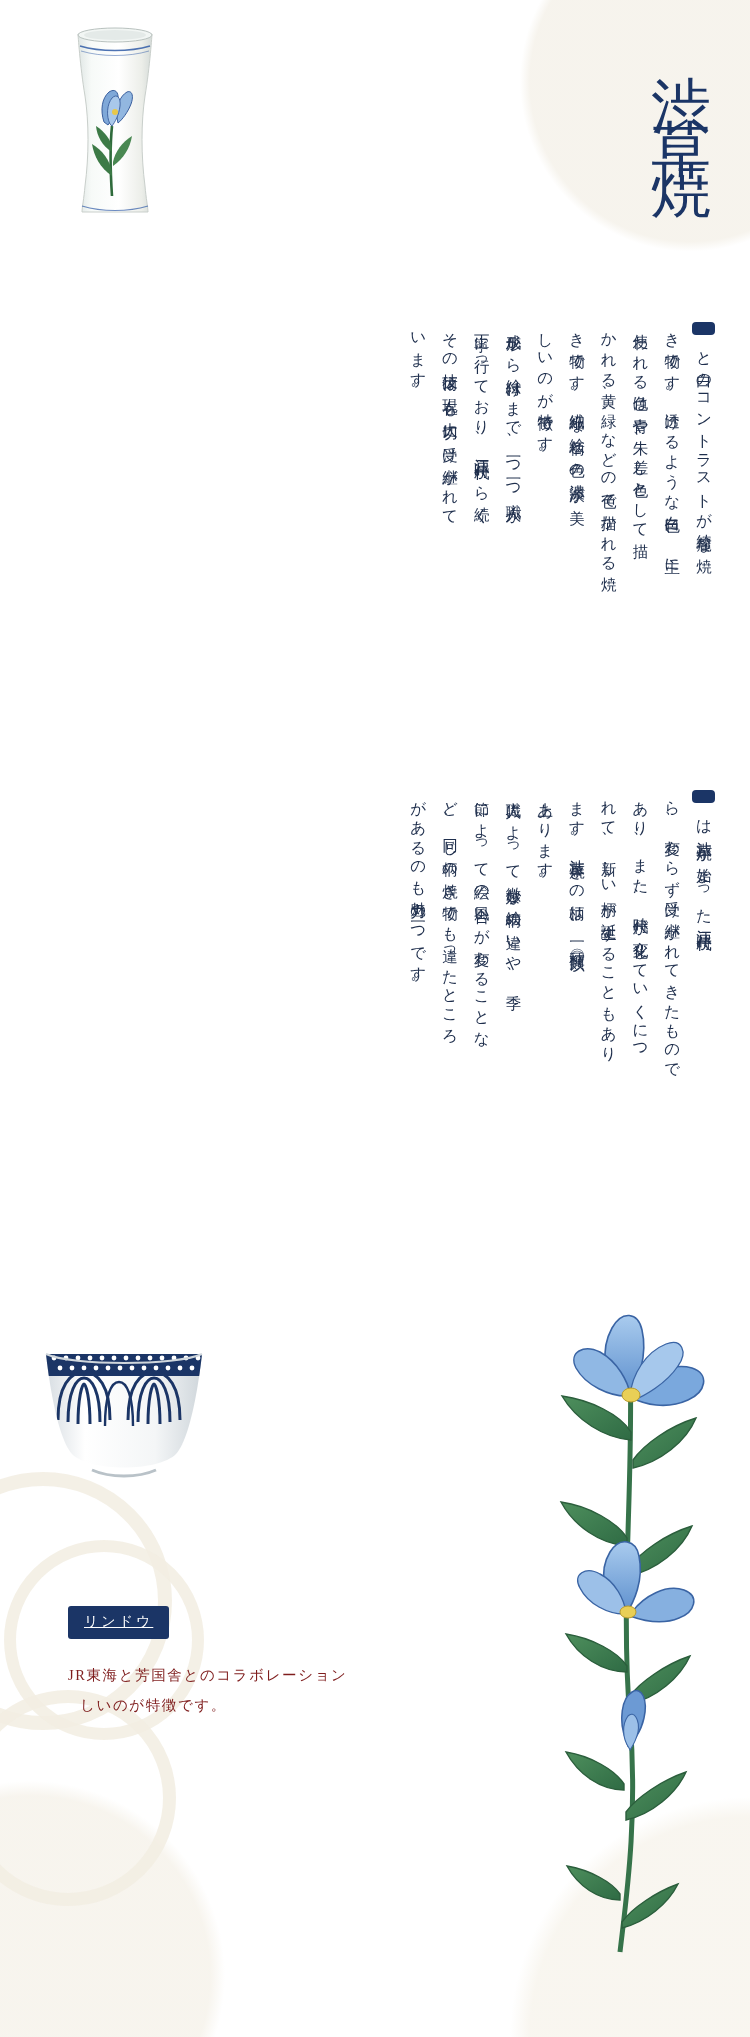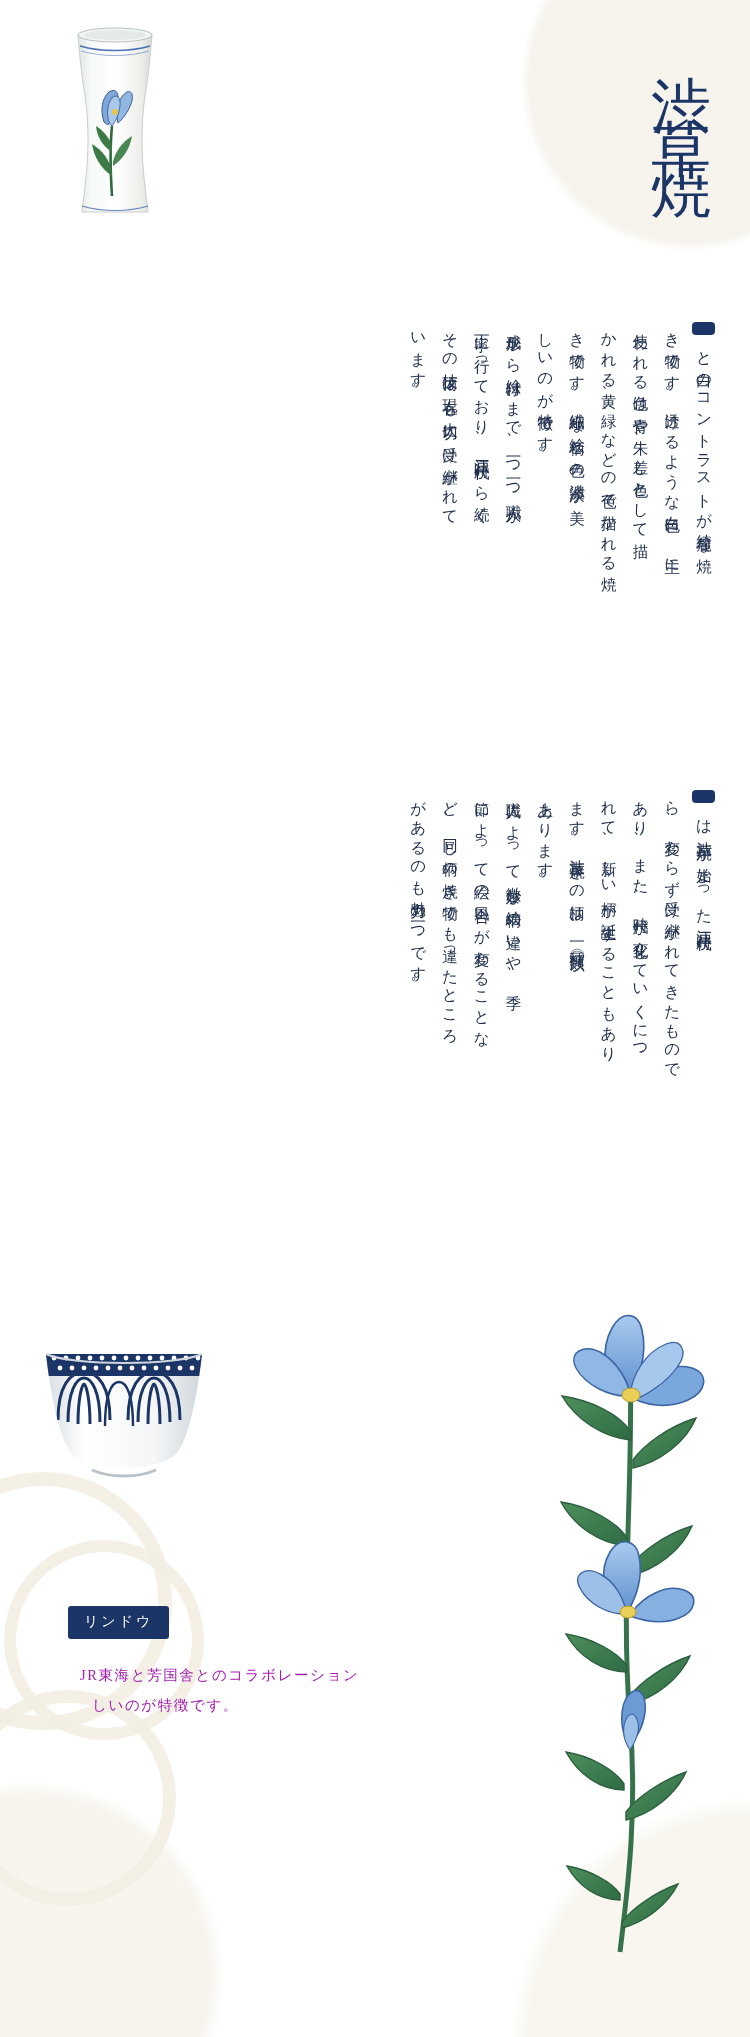--- a/index.html
+++ b/index.html
@@ -105,31 +105,31 @@
   .caption-tag {
     position: absolute;
     left: 68px;
     top: 1606px;
     background: #1b3566;
     color: #fff;
     font-size: 14px;
     letter-spacing: 3px;
     padding: 7px 16px 8px;
     border-radius: 3px;
+    text-decoration: underline;
   }
   .caption-body {
     position: absolute;
     left: 68px;
     top: 1660px;
     width: 340px;
     font-size: 14.5px;
     line-height: 2.1;
     letter-spacing: 1.6px;
-    color: #a21caf;
-    margin-left: 12px;
+    color: #7f1d1d;
   }
 
   
   .flower {
     position: absolute;
     right: 36px;
     top: 1300px;
     width: 180px;
     height: 660px;
   }

